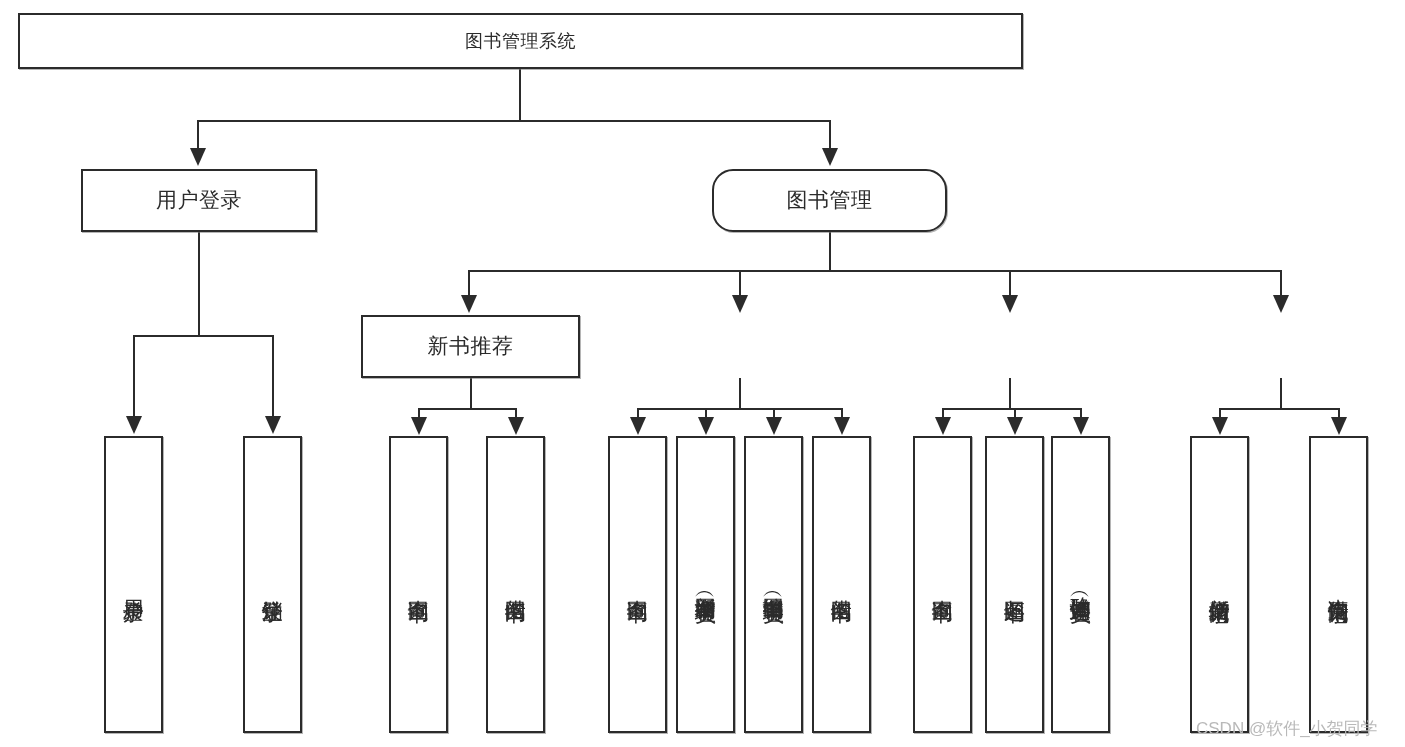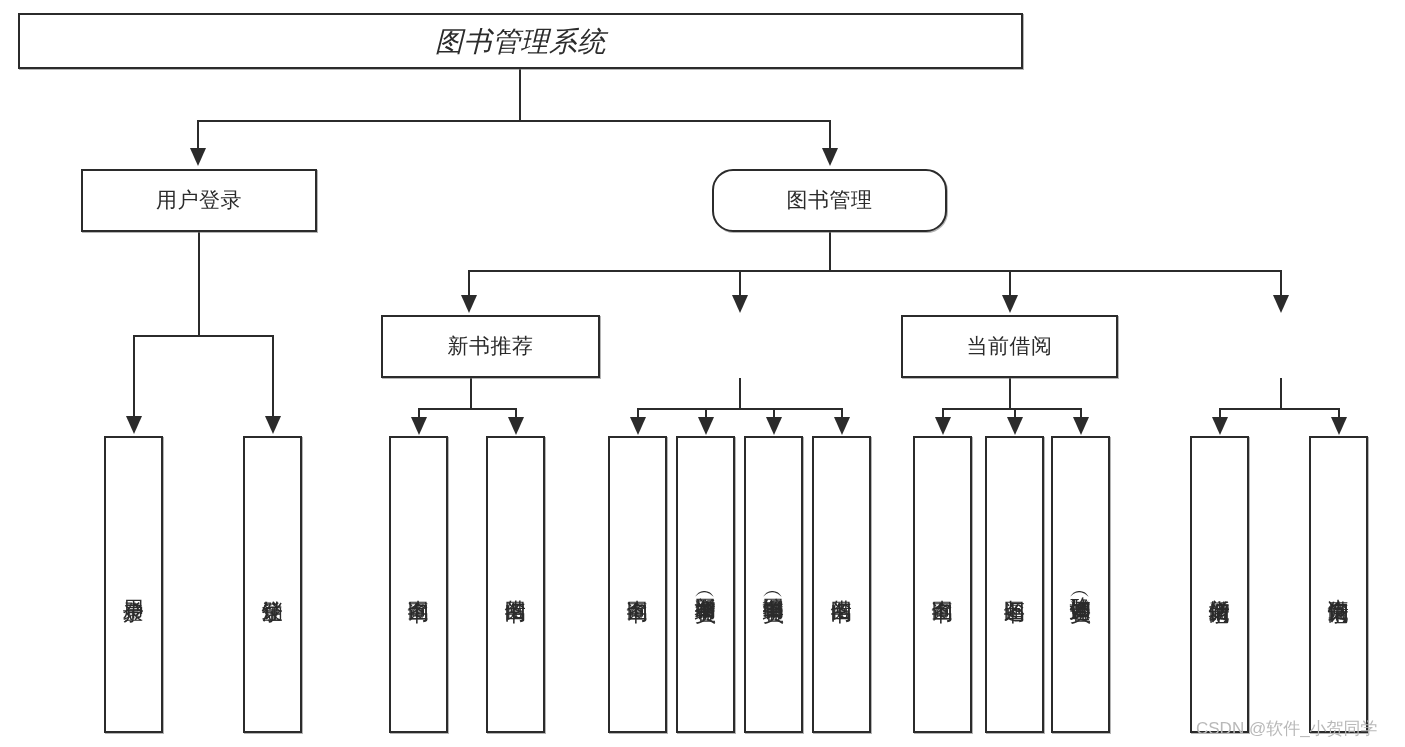--- a/index.html
+++ b/index.html
@@ -47,21 +47,21 @@
     justify-content: center;
   }
   .node.vert .label {
     writing-mode: vertical-rl;
     text-orientation: upright;
     font-size: 21px;
     line-height: 1.22;
     letter-spacing: 1px;
     white-space: nowrap;
   }
-  .node.root .label { font-size: 28px; font-style: italic; }
+  .node.root .label { font-size: 18px; }
 
   
   .hline, .vline {
     position: absolute;
     background: #2b2b2b;
   }
   .hline { height: 2px; }
   .vline { width: 2px; }
 
   .arrow {
@@ -155,25 +155,22 @@
     <span class="label">图书管理系统</span>
   </div>
 
   <div class="node horiz" style="left:81px; top:169px; width:236px; height:63px;">
     <span class="label">用户登录</span>
   </div>
   <div class="node horiz" style="left:712px; top:169px; width:235px; height:63px;border-radius:21px;">
     <span class="label">图书管理</span>
   </div>
 
-  <div class="node horiz" style="left:381px; top:315px; width:219px; height:63px;">
+  <div class="node horiz" style="left:361px; top:315px; width:219px; height:63px;">
     <span class="label">新书推荐</span>
-  </div>
-  <div class="node horiz" style="left:901px; top:315px; width:217px; height:63px;">
-    <span class="label">当前借阅</span>
   </div>
 
   <div class="node vert" style="left:104px; top:436px; width:59px; height:297px;">
     <span class="label">用户登录</span>
   </div>
   <div class="node vert" style="left:243px; top:436px; width:59px; height:297px;">
     <span class="label">注销登录</span>
   </div>
   <div class="node vert" style="left:389px; top:436px; width:59px; height:297px;">
     <span class="label">查询图书</span>

